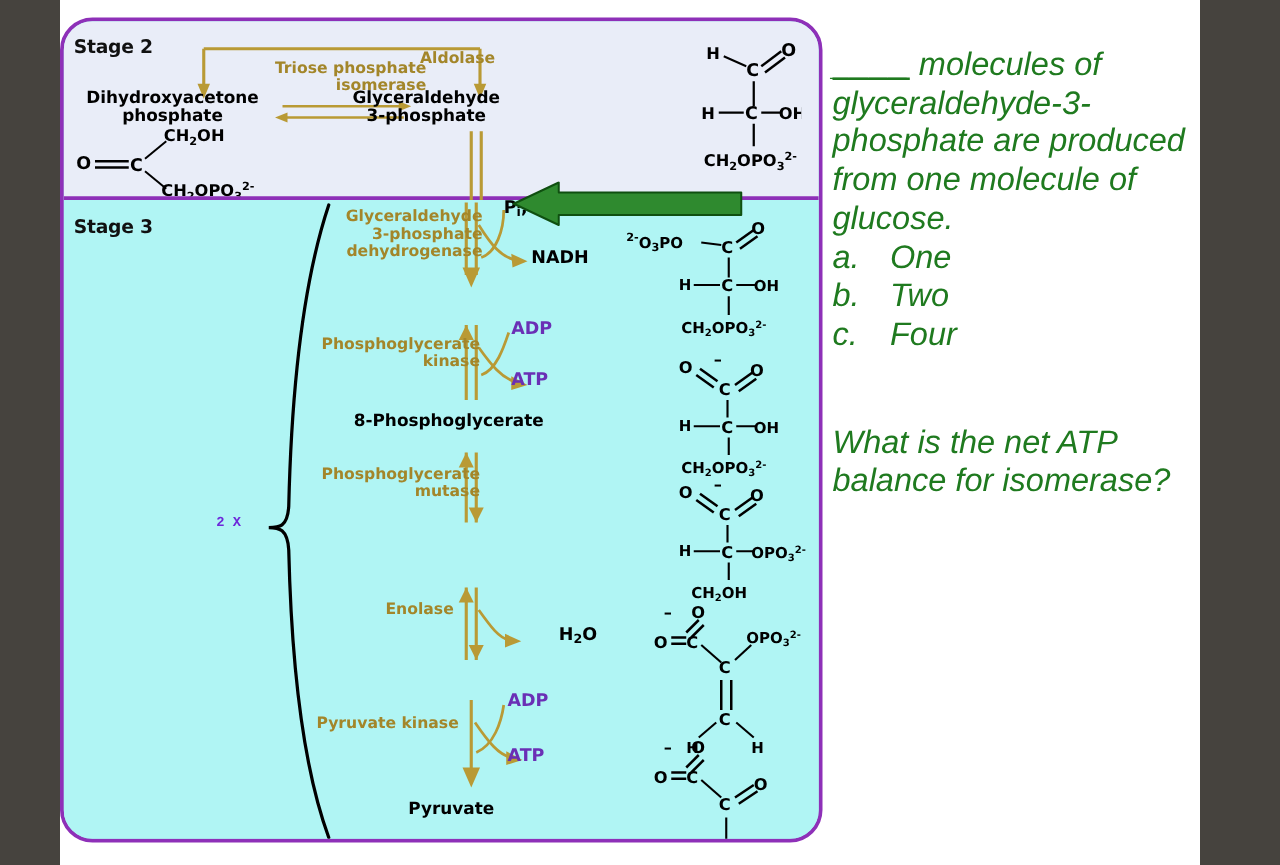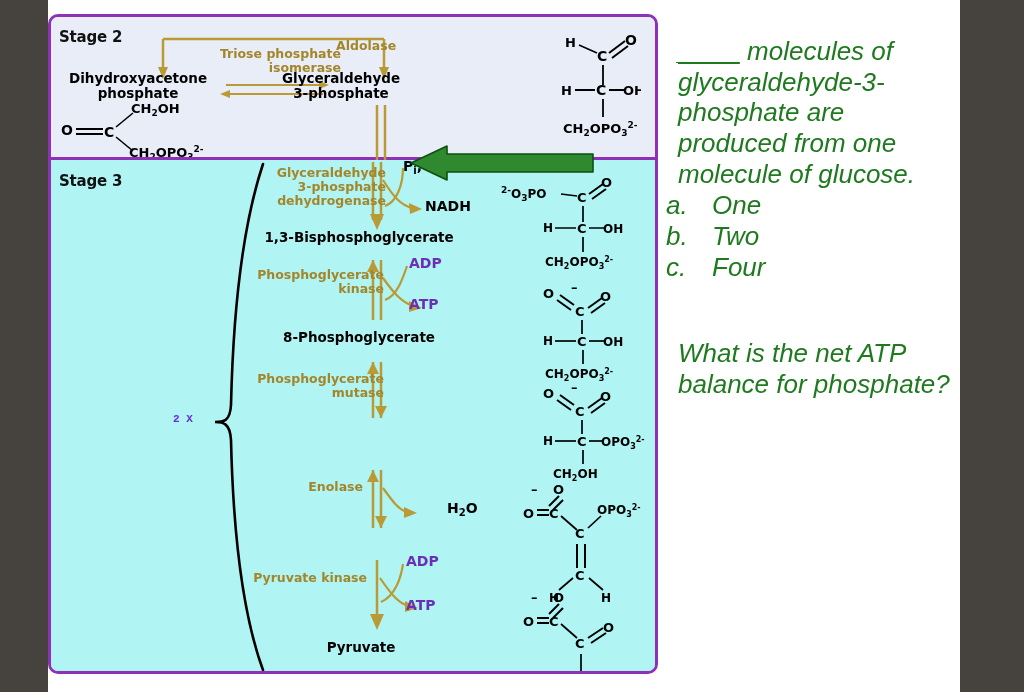--- a/index.html
+++ b/index.html
@@ -16,21 +16,21 @@
     position: absolute; left: 48px; top: 0px;
     width: 912px; height: 692px;
     background: #ffffff;
   }
 
   
   .diagram {
     position: absolute; left: 0px; top: 14px;
     width: 610px; height: 660px;
     border: 3px solid #8e30b8;
-    border-radius: 10px;
+    border-radius: 26px;
     box-sizing: border-box;
     overflow: hidden;
     background: #b0f5f4;
   }
   .stage2-panel {
     position: absolute; left: 0; top: 0; right: 0; height: 143px;
     background: #e9edf8;
     border-bottom: 3px solid #8e30b8;
     box-sizing: border-box;
   }
@@ -84,21 +84,21 @@
   
   .qcol {
     position: absolute; left: 618px; top: 36px;
     width: 292px;
     color: #1f7a1f;
     font-family: "Liberation Sans", sans-serif;
     font-style: italic;
     font-size: 26px;
     line-height: 1.18;
   }
-  .qcol p { margin: 0 0 0 12px; }
+  .qcol p { margin: 0 0 0 0; }
   .blank { text-decoration: underline; letter-spacing: 1px; }
   .choices { margin-top: 1px; }
   .choice { display: flex; }
   .choice .ltr { width: 46px; flex: none; }
   .gap { height: 28px; }
   .blk { margin-top: 0; }
 
   
   svg { display: block; }
 </style>
@@ -240,21 +240,20 @@
         </div>
 
         <div class="cof" style="left:352px; top:-2px;">P<sub>i</sub>, NAD<sup>+</sup></div>
         <div class="cof" style="left:374px; top:38px;">NADH</div>
         <div class="cof purple" style="left:358px; top:95px;">ADP</div>
         <div class="cof purple" style="left:358px; top:136px;">ATP</div>
         <div class="cof" style="left:356px; top:340px;margin-left:40px;">H<sub>2</sub>O</div>
         <div class="cof purple" style="left:355px; top:393px;">ADP</div>
         <div class="cof purple" style="left:355px; top:437px;">ATP</div>
 
-        <div class="cmp-name" style="left:198px; top:70px; width:220px;">1,3-Bisphosphoglycerate</div>
         <div class="cmp-name" style="left:198px; top:170px; width:220px;">8-Phosphoglycerate</div>
         <div class="cmp-name" style="left:230px; top:480px; width:160px;">Pyruvate</div>
 
         <svg style="position:absolute;left:440px;top:12px" width="165" height="500">
 
           <g>
             <text x="10" y="26" font-family="DejaVu Sans" font-size="12" font-weight="bold"><tspan font-size="9" dy="-5">2-</tspan><tspan dy="5">O</tspan><tspan font-size="9" dy="3">3</tspan><tspan dy="-3">PO</tspan></text>
             <line x1="70" y1="22" x2="86" y2="24" stroke="#000" stroke-width="1.6"></line>
             <text x="86" y="30" font-family="DejaVu Sans" font-size="13" font-weight="bold">C</text>
             <line x1="98" y1="22" x2="112" y2="12" stroke="#000" stroke-width="2"></line>
@@ -372,17 +371,17 @@
           <span class="ltr">c.</span>
           <span>Four</span>
         </div>
       </div>
 
       <div class="gap"></div>
 
 
       <div class="gap"></div>
 
-      <p class="blk">What is the net ATP balance for phosphate?</p>
+      <p class="blk">What is the net ATP balance for isomerase?</p>
     </div>
 
   </div>
 </div>
 
 </body></html>

